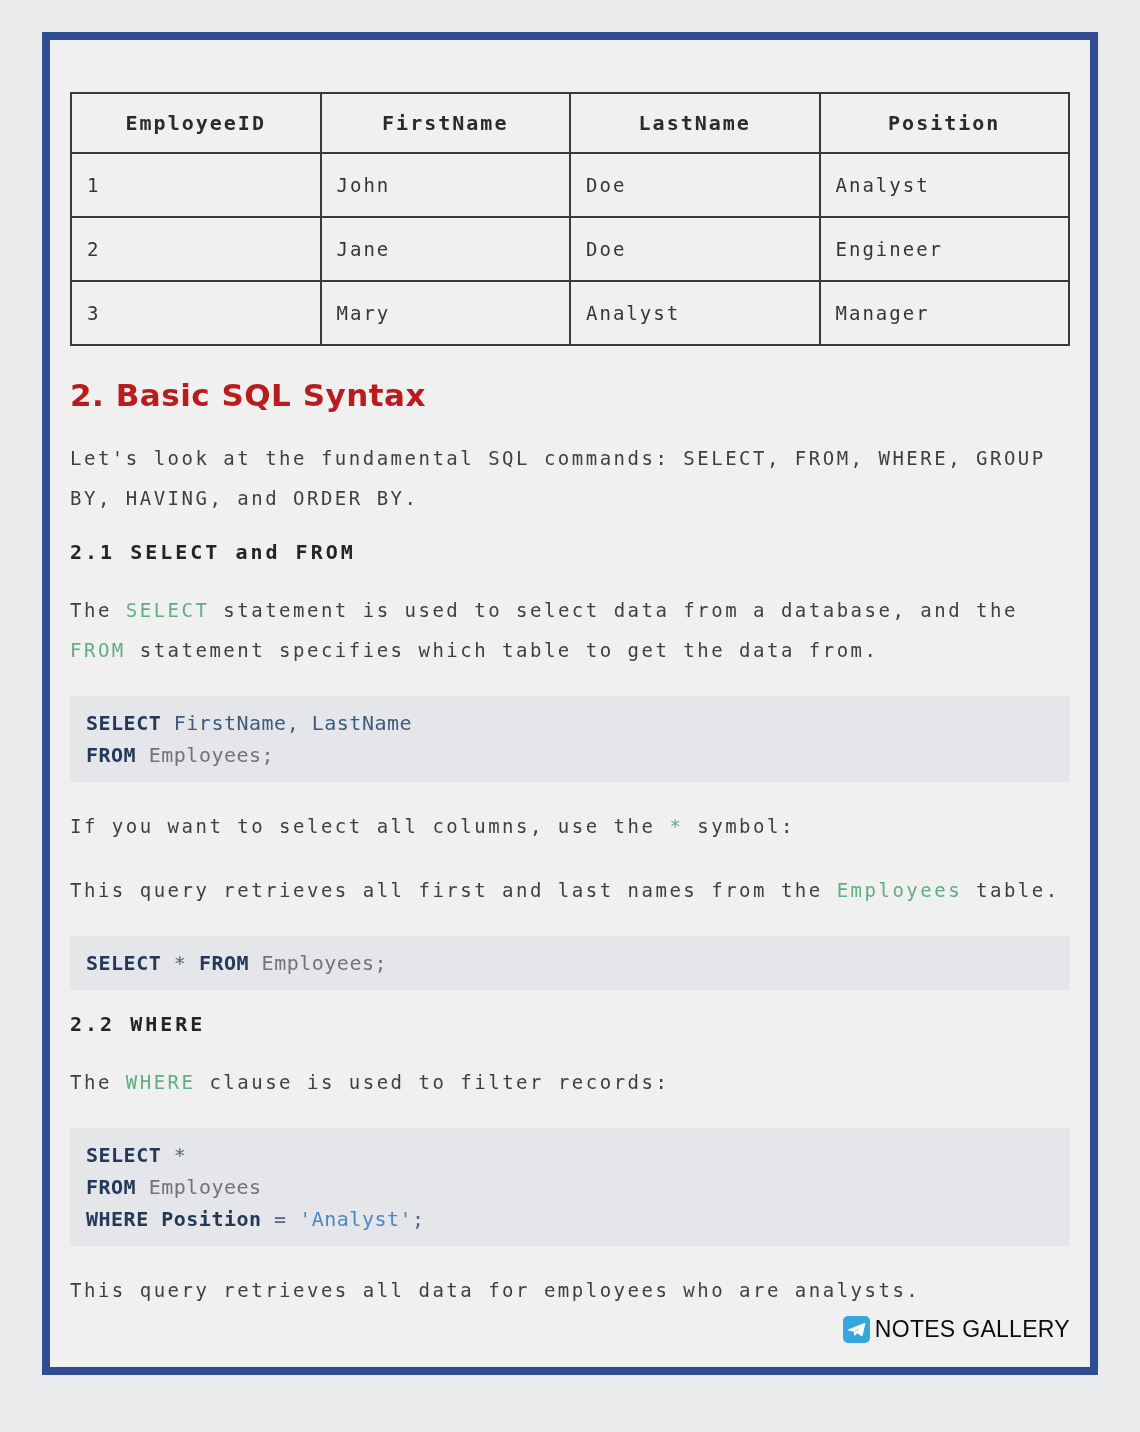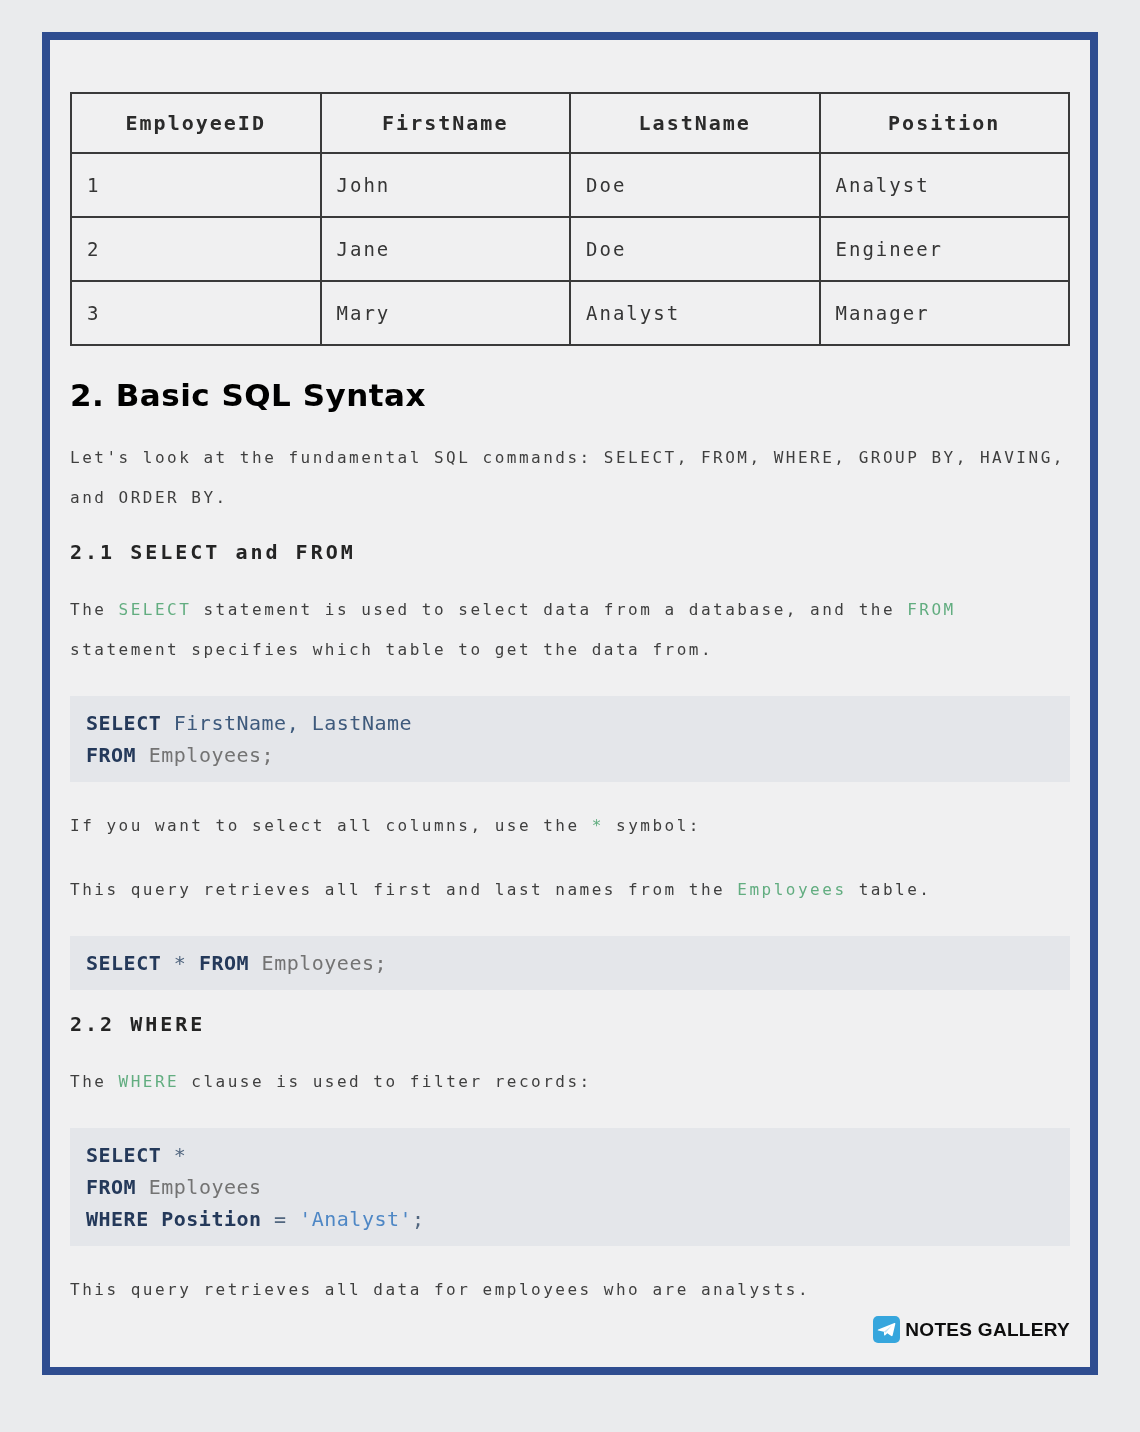--- a/index.html
+++ b/index.html
@@ -58,35 +58,35 @@
     vertical-align: middle;
     padding-left: 15px;
   }
 
   
   h1.doc-title {
     font-family: "DejaVu Sans", sans-serif;
     font-weight: 800;
     font-size: 31px;
     letter-spacing: 0.5px;
-    color: #000000;
+    color: #b91c1c;
     margin: 30px 0 0 0;
     line-height: 38px;
   }
   h2.doc-sub {
     font-family: "DejaVu Sans Mono", monospace;
     font-weight: bold;
     font-size: 20px;
     letter-spacing: 3px;
     color: #242424;
     margin: 20px 0 0 0;
     line-height: 28px;
   }
   p.doc-p {
-    font-size: 16px;
+    font-size: 19px;
     letter-spacing: 2.5px;
     line-height: 40px;
     color: #3f3f3f;
     margin: 24px 0 0 0;
   }
 
   
   pre.code {
     background: #e4e6ea;
     margin: 26px 0 0 0;
@@ -116,22 +116,22 @@
     gap: 5px;
     margin-top: 6px;
   }
   .tg-icon {
     width: 27px;
     height: 27px;
     display: inline-block;
   }
   .brand-text {
     font-family: "Liberation Sans", sans-serif;
-    font-weight: bold;
-    font-size: 19px;
+    font-weight: normal;
+    font-size: 23px;
     letter-spacing: 0.3px;
     color: #0d0d0d;
   }
 </style>
 </head>
 <body>
 
 <div class="stage">
   <div class="sheet">
 

